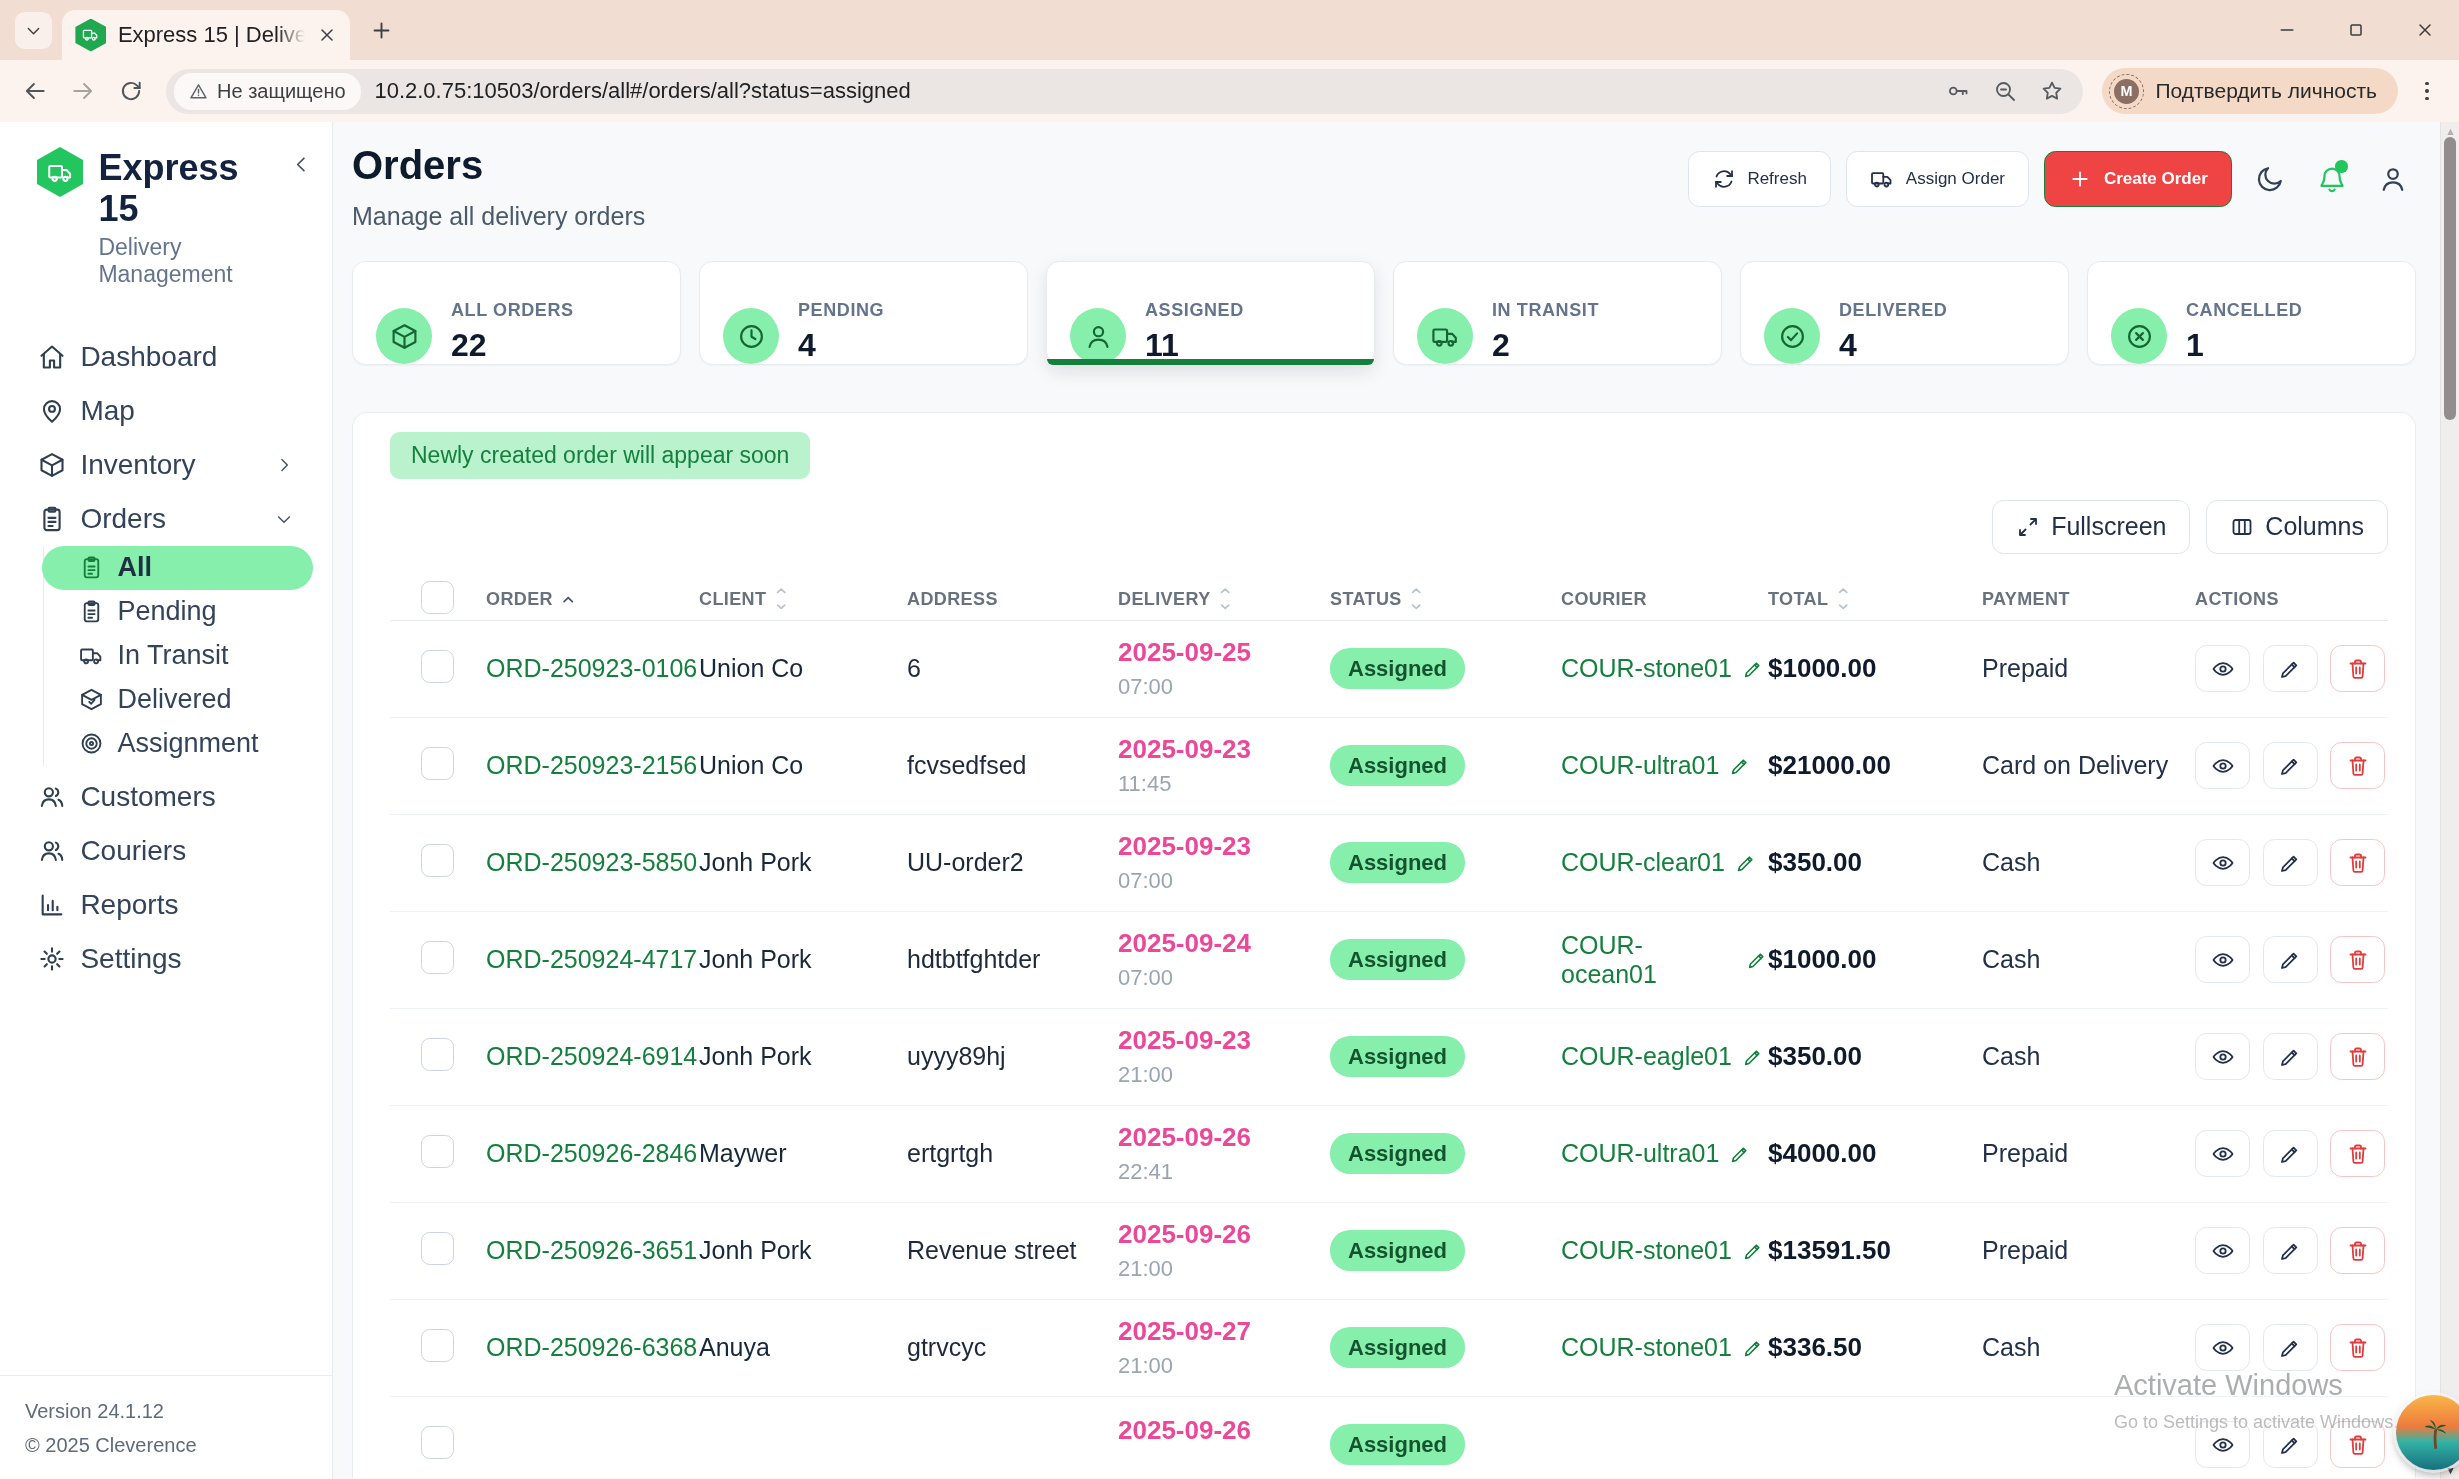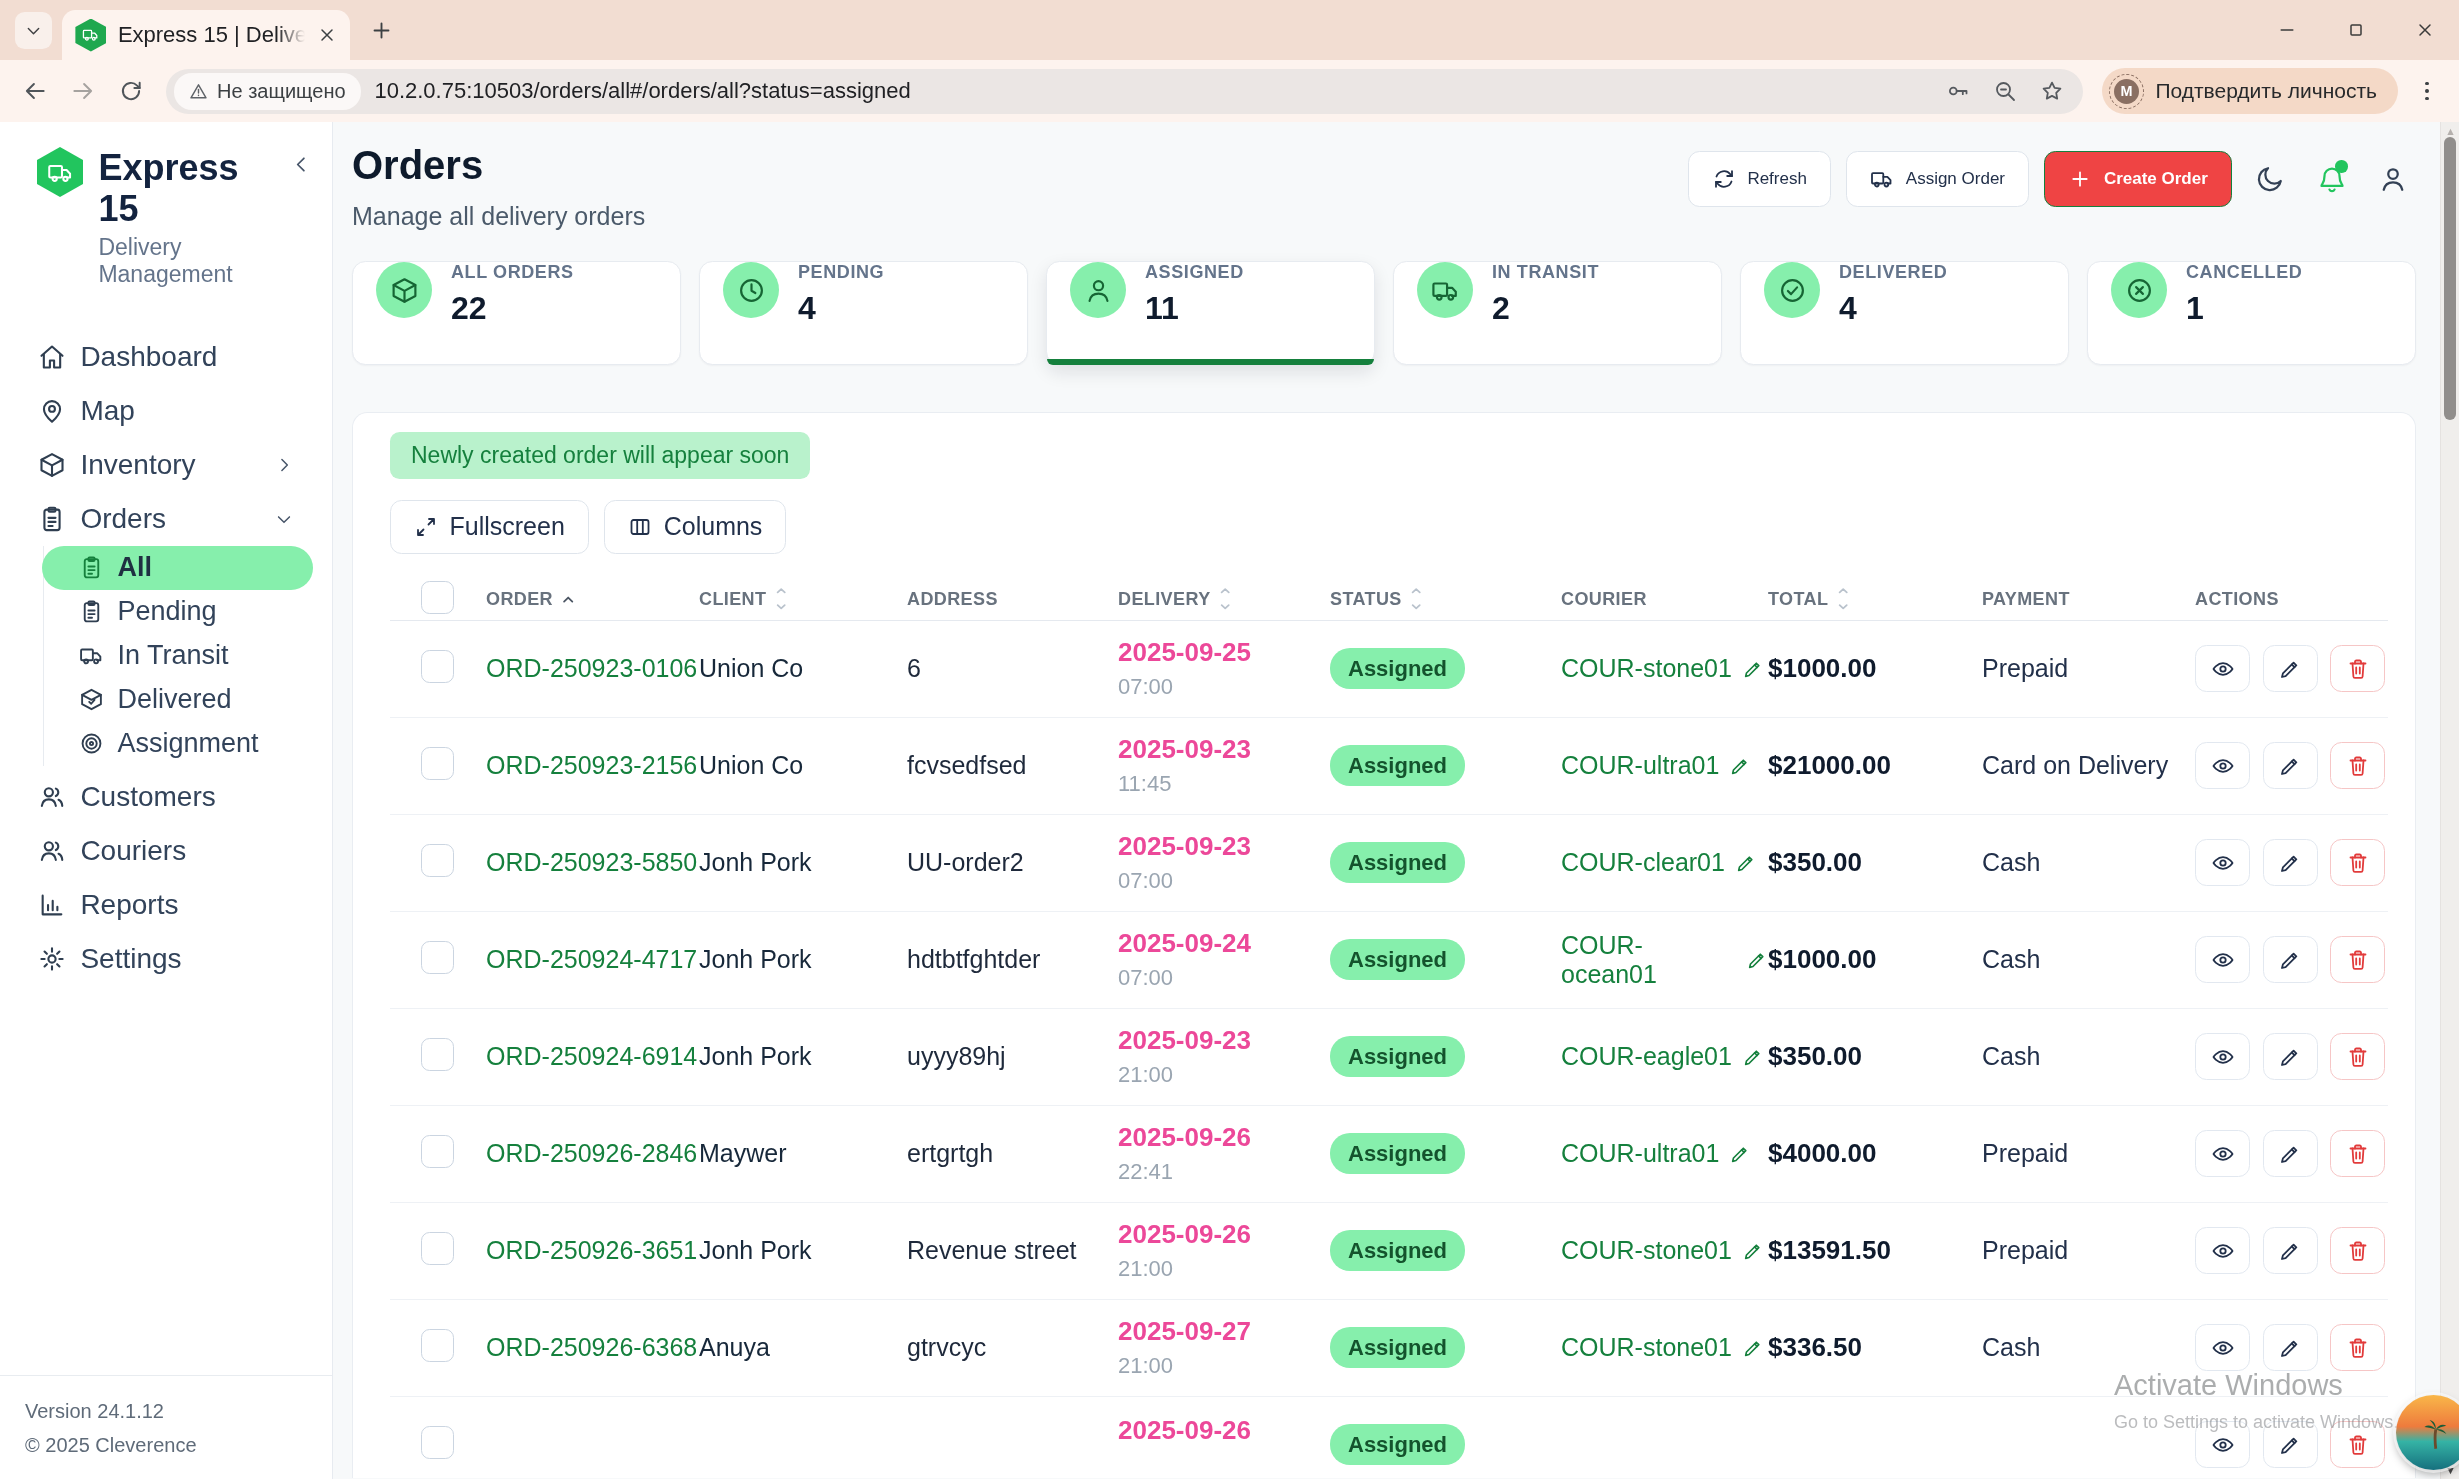--- a/index.html
+++ b/index.html
@@ -58,30 +58,30 @@
   .page-sub{font-size:25px;color:#4b5a6a;margin-top:14.4px}
   .head-actions{margin-left:auto;display:flex;align-items:center;gap:15.4px;margin-top:7.7px;height:56px}
   .btn{height:56px;display:flex;align-items:center;gap:11.5px;border-radius:11.5px;font-size:17px;padding:0 23px;border:1px solid #dfe5ec;background:#fff;color:#22304a}
   .btn .ic{font-size:24px}
   .btn.primary{background:#ef4444;border-color:#15803d;color:#fff;font-weight:600}
   .tool-ic{width:46px;height:46px;display:flex;align-items:center;justify-content:center;background:none;border:none;color:#334155;font-size:30px}
   .tool-ic.bell{color:#22c55e;position:relative}
   .tool-ic.bell::after{content:"";position:absolute;top:4.8px;right:6.7px;width:12.5px;height:12.5px;border-radius:50%;background:#22c55e}
 
   .stats{display:flex;gap:18px;margin-top:30px}
-  .stat-card{flex:1;background:#fff;border:1px solid #e7ebf0;border-radius:13.4px;height:104px;display:flex;align-items:flex-start;gap:19px;padding:0 23px;box-shadow:0 1px 1.9px rgba(16,24,40,.04);position:relative}
+  .stat-card{flex:1;background:#fff;border:1px solid #e7ebf0;border-radius:13.4px;height:104px;display:flex;align-items:flex-end;gap:19px;padding:0 23px;box-shadow:0 1px 1.9px rgba(16,24,40,.04);position:relative}
   .stat-card.active{box-shadow:0 7.7px 17.3px rgba(16,24,40,.10)}
   .stat-card.active::after{content:"";position:absolute;left:0;right:0;bottom:-1px;height:6.7px;background:#15803d;border-radius:0 0 13.4px 13.4px}
   .stat-icon{width:56px;height:56px;border-radius:50%;background:#86efac;color:#166534;display:flex;align-items:center;justify-content:center;font-size:29px;flex:none}
   .stat-label{font-size:18px;font-weight:700;letter-spacing:0.6px;color:#64748b}
   .stat-value{font-size:32px;font-weight:800;color:#0f1b2d;margin-top:6.7px}
 
   .panel{margin-top:47px;background:#fff;border:1px solid #e9edf2;border-bottom:none;border-radius:15.4px 15.4px 0 0;padding:19px 27px 8px 37px;height:1066px;overflow:hidden}
   .notice{display:inline-block;background:#b9f2cc;color:#15803d;font-size:23px;padding:9.6px 21px;border-radius:9.6px}
-  .table-toolbar{display:flex;justify-content:flex-start;gap:15.4px;margin-top:21px}
+  .table-toolbar{display:flex;justify-content:flex-end;gap:15.4px;margin-top:21px}
   .btn.small{height:54px;font-size:25px}
   .grid{display:grid;grid-template-columns:96px 213px 208px 211px 212px 231px 207px 214px 213px 1fr;align-items:center}
   .thead{margin-top:25px;height:42px;border-bottom:1px solid #e5e9ef}
   .th{display:flex;align-items:center;gap:7.7px;font-size:18px;font-weight:700;letter-spacing:0.4px;color:#68727e}
   .sort{display:inline-flex;flex-direction:column;line-height:0;color:#b9c2cc}
   .sort.asc{color:#4b5563}
   .sort svg{width:14.4px;height:10.6px}
   .trow{height:97px;border-bottom:1px solid #eef1f5}
   .c-cb{padding-left:31px}
   .checkbox{width:33px;height:33px;border:1.9px solid #cbd5e1;border-radius:8.6px;background:#fff;display:inline-block}

